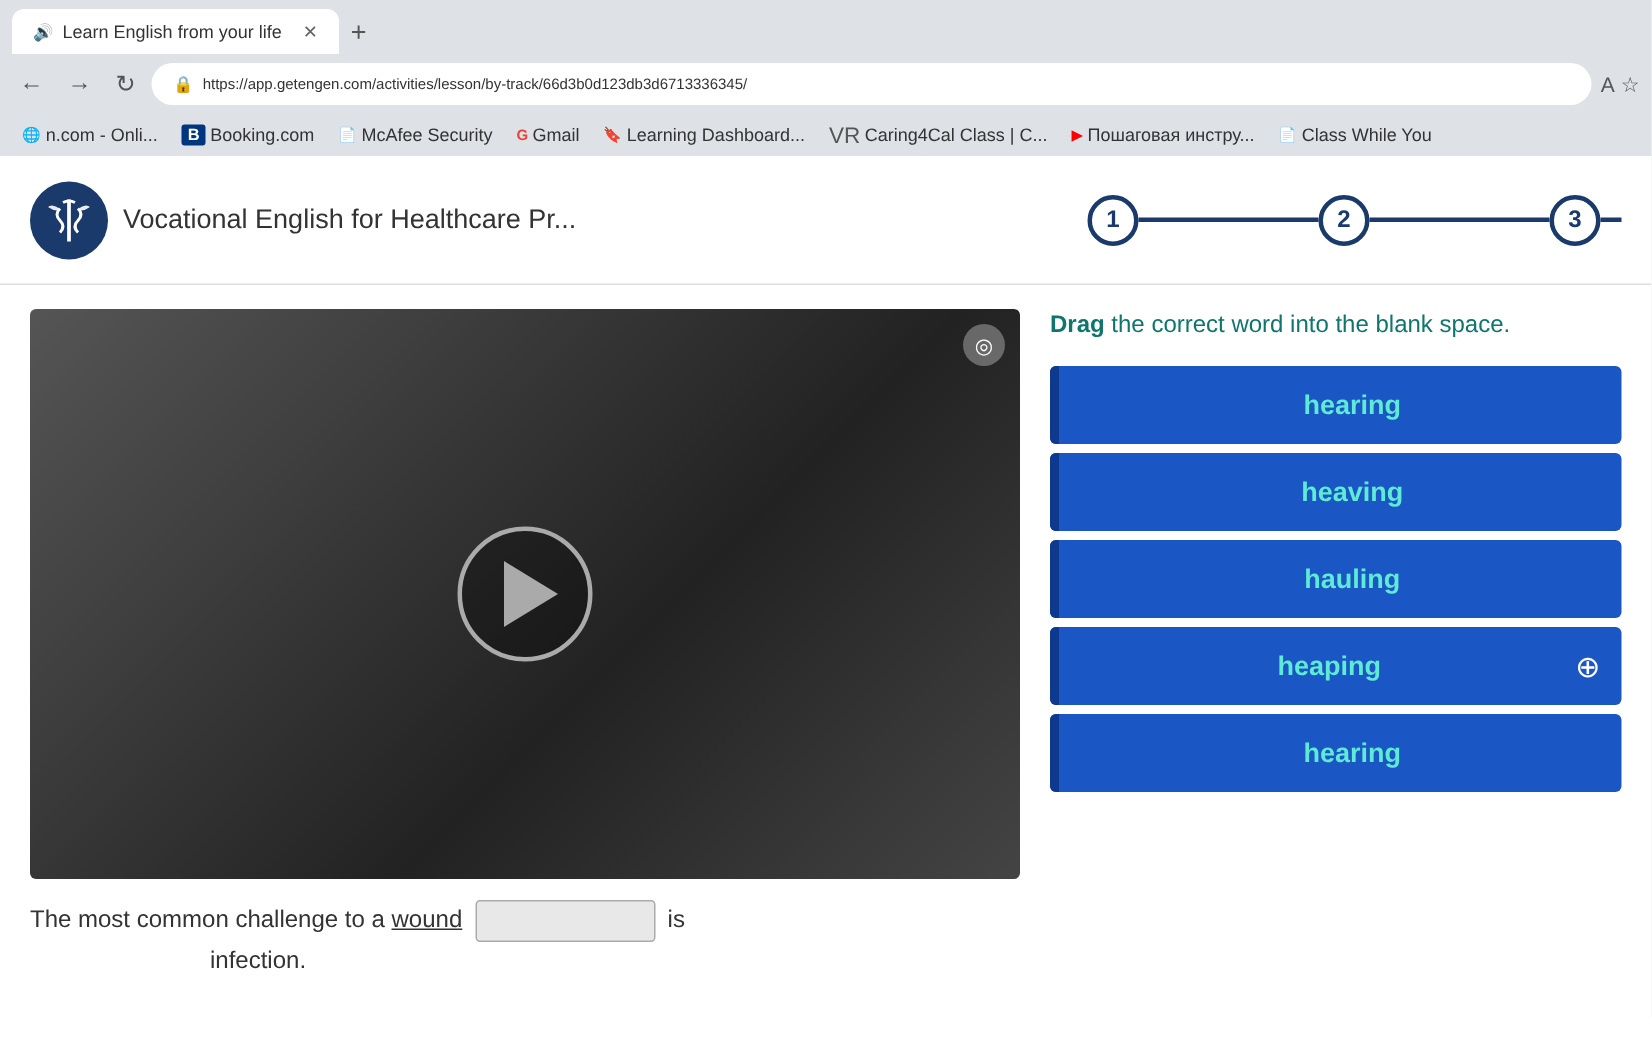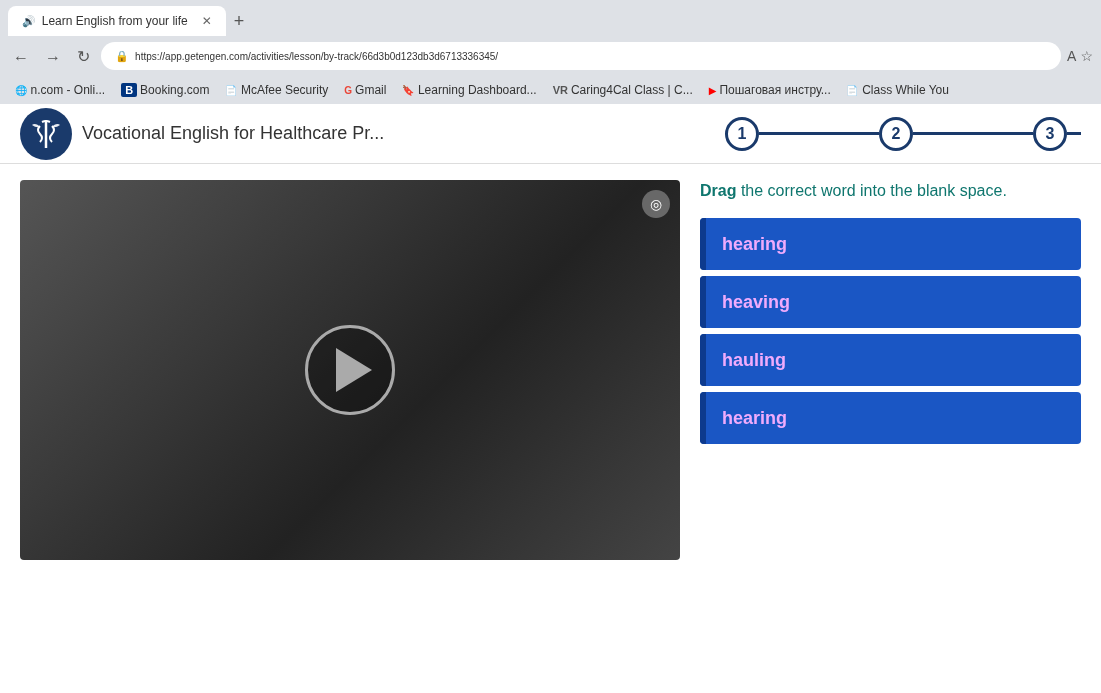--- a/index.html
+++ b/index.html
@@ -22,21 +22,21 @@
     .browser-action-btn { background: none; border: none; font-size: 14px; color: #555; cursor: pointer; }
 
     .bookmarks-bar { display: flex; align-items: center; padding: 2px 8px; background: #dee1e6; height: 28px; gap: 2px; font-size: 12px; overflow: hidden; }
     .bookmark-item { display: flex; align-items: center; gap: 3px; padding: 2px 7px; border-radius: 4px; cursor: pointer; white-space: nowrap; color: #333; font-size: 12px; }
     .bookmark-icon { font-size: 10px; }
 
     
     .page-content { background: white; width: 100%; height: 589px; display: flex; flex-direction: column; }
 
     
-    .page-header { display: flex; align-items: center; padding: 10px 20px; border-bottom: 1px solid #ddd; height: 60px; }
+    .page-header { display: flex; align-items: center; padding: 10px 20px; border-bottom: 1px solid #ddd; height: 86px; }
     .logo-area { display: flex; align-items: center; gap: 10px; flex: 1; }
     .logo-circle { width: 52px; height: 52px; border-radius: 50%; background: #1a3a6b; display: flex; align-items: center; justify-content: center; }
     .logo-text { font-size: 18px; color: #333; font-weight: 400; }
 
     .progress-bar-area { display: flex; align-items: center; gap: 0; margin-left: 20px; }
     .step-circle { width: 34px; height: 34px; border-radius: 50%; border: 3px solid #1a3a6b; background: white; display: flex; align-items: center; justify-content: center; font-size: 16px; font-weight: bold; color: #1a3a6b; }
     .step-circle.active { background: white; }
     .step-line { width: 120px; height: 3px; background: #1a3a6b; }
 
     
@@ -54,21 +54,21 @@
     .blank-box { display: inline-block; width: 120px; height: 28px; border: 1px solid #aaa; background: #e8e8e8; vertical-align: middle; margin: 0 4px; border-radius: 3px; }
 
     
     .right-panel { flex: 1; display: flex; flex-direction: column; }
     .instruction-text { font-size: 16px; color: #0f766e; margin-bottom: 16px; line-height: 1.4; }
     .instruction-text strong { font-weight: bold; }
 
     .word-list { display: flex; flex-direction: column; gap: 6px; }
     .word-item { display: flex; align-items: center; background: #1a56c4; border-radius: 4px; height: 52px; cursor: grab; position: relative; overflow: hidden; }
     .word-item-accent { width: 6px; height: 100%; background: #0d3a8e; flex-shrink: 0; }
-    .word-item-text { flex: 1; color: #f0abfc; font-size: 18px; font-weight: 600; padding-left: 16px; }
+    .word-item-text { flex: 1; color: #5eead4; font-size: 18px; font-weight: 600; padding-left: 16px; text-align: center; }
     .word-item-move-icon { color: white; font-size: 20px; padding-right: 14px; }
   </style>
 </head>
 <body>
 
 <div class="browser-chrome">
 
   <div class="tab-bar">
     <div class="tab">
       <span class="tab-icon">🔊</span>
@@ -107,21 +107,21 @@
     </div>
     <div class="bookmark-item">
       <span class="bookmark-icon" style="color:#EA4335;font-weight:bold;">G</span>
       <span>Gmail</span>
     </div>
     <div class="bookmark-item">
       <span class="bookmark-icon">🔖</span>
       <span>Learning Dashboard...</span>
     </div>
     <div class="bookmark-item">
-      <span class="bookmark-icon" style="font-size:11px;font-weight:bold;color:#555;">VR</span>
+      <span class="bookmark-icon" style="font-size:15px;font-weight:normal;color:#555;">VR</span>
       <span>Caring4Cal Class | C...</span>
     </div>
     <div class="bookmark-item">
       <span class="bookmark-icon" style="color:#FF0000;">▶</span>
       <span>Пошаговая инстру...</span>
     </div>
     <div class="bookmark-item">
       <span class="bookmark-icon">📄</span>
       <span>Class While You</span>
     </div>
@@ -167,20 +167,28 @@
 
     <div class="left-panel">
 
       <div class="video-container">
         <div class="play-button-circle">
           <div class="play-triangle"></div>
         </div>
         <div class="video-overlay-icon">◎</div>
       </div>
 
+      <div class="sentence-area">
+        <span>The most common challenge to a</span>
+        <span class="word-underline">wound</span>
+        <span class="blank-box"></span>
+        <span>is</span>
+        <br>
+        <span style="padding-left: 120px;">infection.</span>
+      </div>
     </div>
 
     <div class="right-panel">
       <div class="instruction-text">
         <strong>Drag</strong><span> the correct word into the blank space.</span>
       </div>
 
       <div class="word-list">
 
         <div class="word-item" draggable="true">
@@ -191,20 +199,25 @@
         <div class="word-item" draggable="true">
           <div class="word-item-accent"></div>
           <span class="word-item-text">heaving</span>
         </div>
 
         <div class="word-item" draggable="true">
           <div class="word-item-accent"></div>
           <span class="word-item-text">hauling</span>
         </div>
 
+        <div class="word-item" draggable="true">
+          <div class="word-item-accent"></div>
+          <span class="word-item-text">heaping</span>
+          <span class="word-item-move-icon">⊕</span>
+        </div>
 
         <div class="word-item" draggable="true">
           <div class="word-item-accent"></div>
           <span class="word-item-text">hearing</span>
         </div>
       </div>
     </div>
   </div>
 </div>
 

